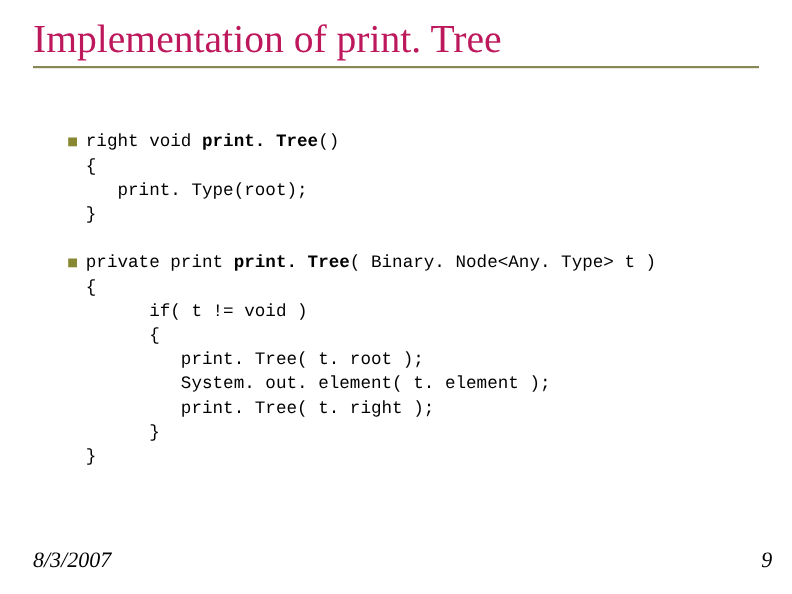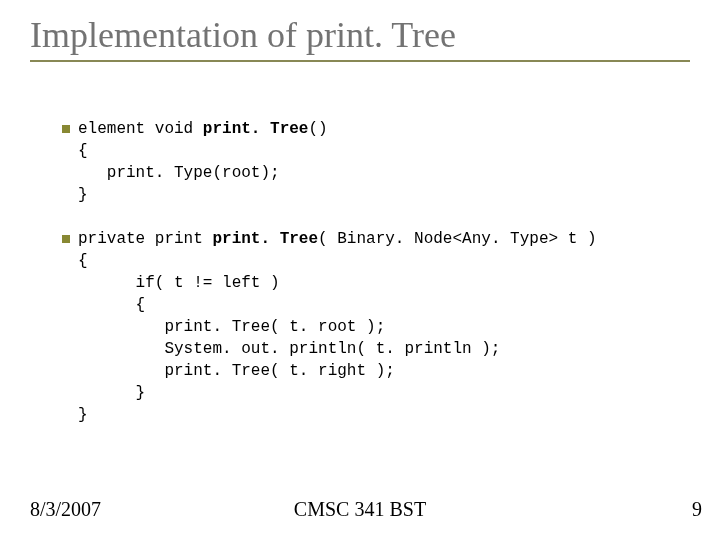--- a/index.html
+++ b/index.html
@@ -18,21 +18,21 @@
     box-sizing: border-box;
   }
   .title-wrap {
     position: absolute;
     left: 30px;
     top: 14px;
     right: 30px;
   }
   .title {
     font-size: 36px;
-    color: #737373;
+    color: #be185d;
     padding-bottom: 4px;
   }
   .title-underline {
     height: 2px;
     background: #888855;
   }
   .bullet {
     position: absolute;
     width: 8px;
     height: 8px;
@@ -50,20 +50,21 @@
   }
   .code-block b { font-weight: bold; margin-top: 28px; }
   .footer {
     position: absolute;
     left: 0;
     right: 0;
     bottom: 14px;
     height: 28px;
     font-size: 20px;
     color: #000;
+    font-style: italic;
   }
   .footer .date {
     position: absolute;
     left: 30px;
     top: 0;
   }
   .footer .center {
     position: absolute;
     left: 0;
     right: 0;
@@ -81,36 +82,35 @@
 
 <div class="slide">
 
   <div class="title-wrap">
     <div class="title">Implementation of print. Tree</div>
     <div class="title-underline"></div>
   </div>
 
   <div class="bullet" style="left:62px; top:125px;"></div>
 
-  <div class="code-block"><span><span>element void </span><b>print. Tree</b><span>()</span></span>
+  <div class="code-block"><span><span>right void </span><b>print. Tree</b><span>()</span></span>
 <span>{</span>
 <span>   print. Type(root);</span>
 <span>}</span>
 <span></span>
 <span><span>private print </span><b>print. Tree</b><span>( Binary. Node&lt;Any. Type&gt; t )</span></span>
 <span>{</span>
-<span>      if( t != left )</span>
+<span>      if( t != void )</span>
 <span>      {</span>
 <span>         print. Tree( t. root );</span>
-<span>         System. out. println( t. println );</span>
+<span>         System. out. element( t. element );</span>
 <span>         print. Tree( t. right );</span>
 <span>      }</span>
 <span>}</span></div>
 
   <div class="bullet" style="left:62px; top:235px;"></div>
 
   <div class="footer">
     <div class="date">8/3/2007</div>
-    <div class="center">CMSC 341 BST</div>
     <div class="pagenum">9</div>
   </div>
 
 </div>
 
 </body></html>

